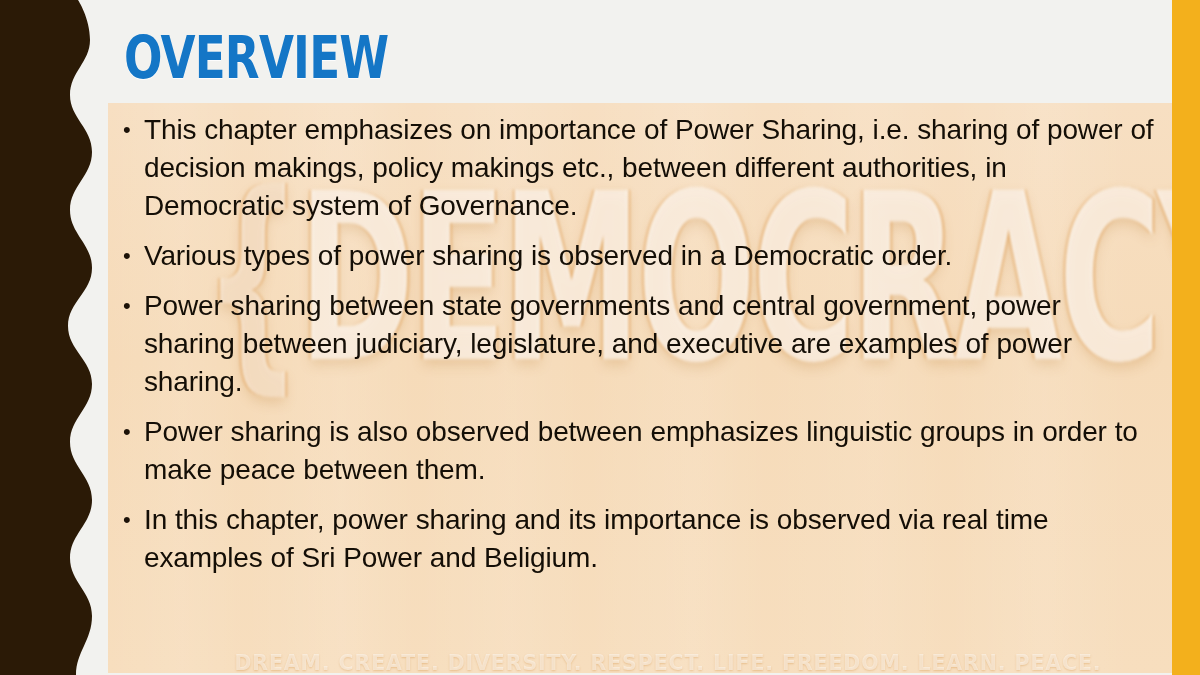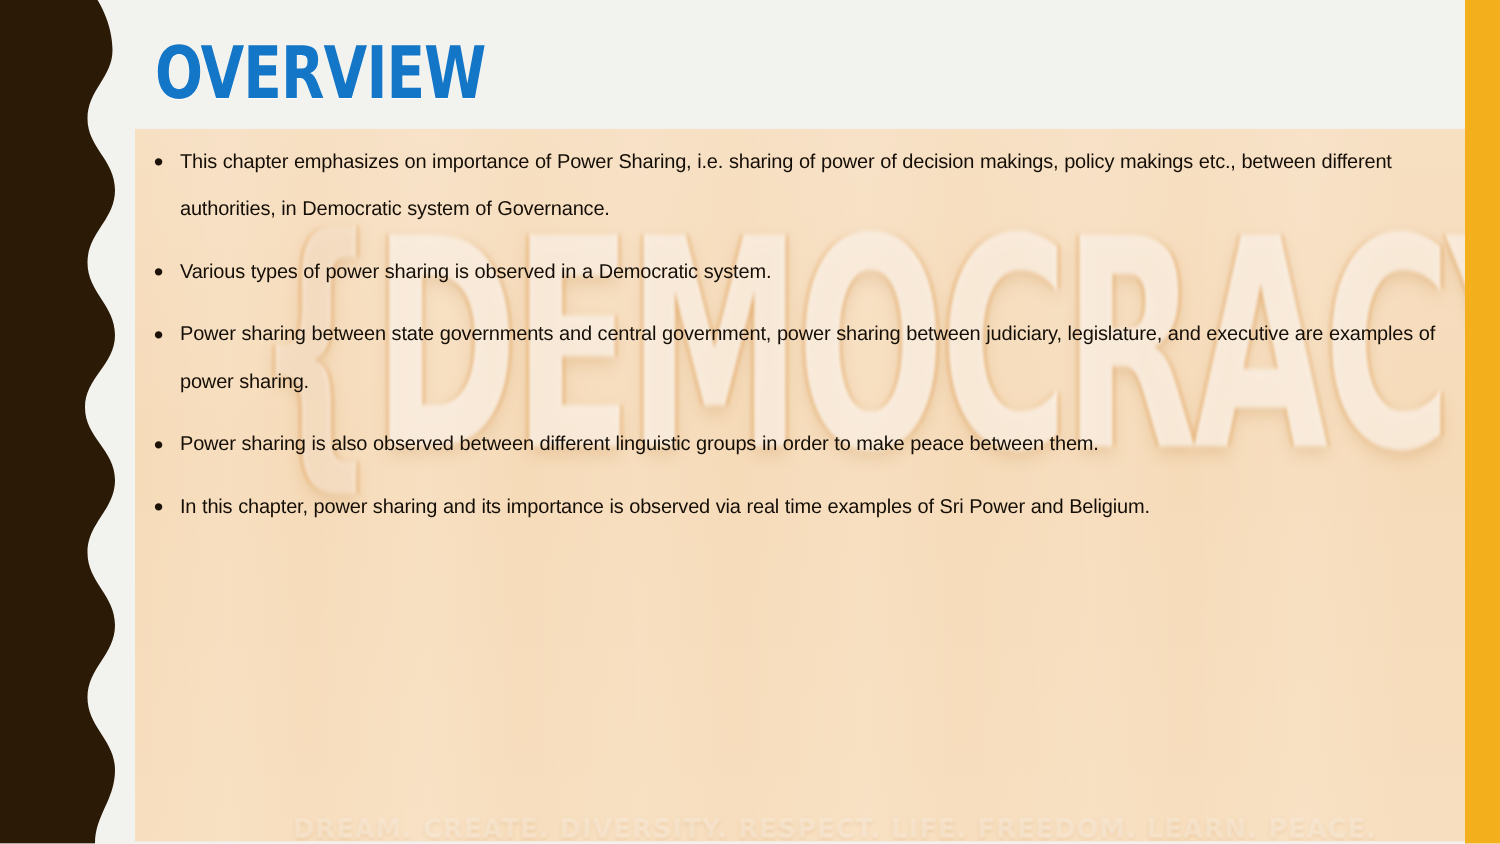--- a/index.html
+++ b/index.html
@@ -131,21 +131,21 @@
     flex:0 0 auto;
     width:24px;
     text-align:left;
     padding-left:3px;
     font-size:22px;
     line-height:38px;
     color:#1C1208;
   }
   .bullet-text {
     flex:1 1 auto;
-    font-size:16px;
+    font-size:28px;
     line-height:38px;
     color:#140E06;
     letter-spacing:-0.15px;
     word-spacing:0.3px;
   }
 </style>
 </head>
 <body>
 
 <div class="slide">
@@ -159,29 +159,29 @@
 
     <div class="panel-streaks"></div>
 
     <div class="bullets">
       <div class="bullet-item">
         <span class="bullet-dot">•</span>
         <span class="bullet-text">This chapter emphasizes on importance of Power Sharing, i.e. sharing of power of decision makings, policy makings etc., between different authorities, in Democratic system of Governance.</span>
       </div>
       <div class="bullet-item">
         <span class="bullet-dot">•</span>
-        <span class="bullet-text">Various types of power sharing is observed in a Democratic system.</span>
+        <span class="bullet-text">Various types of power sharing is observed in a Democratic order.</span>
       </div>
       <div class="bullet-item">
         <span class="bullet-dot">•</span>
         <span class="bullet-text">Power sharing between state governments and central government, power sharing between judiciary, legislature, and executive are examples of power sharing.</span>
       </div>
       <div class="bullet-item">
         <span class="bullet-dot">•</span>
-        <span class="bullet-text">Power sharing is also observed between different linguistic groups in order to make peace between them.</span>
+        <span class="bullet-text">Power sharing is also observed between emphasizes linguistic groups in order to make peace between them.</span>
       </div>
       <div class="bullet-item">
         <span class="bullet-dot">•</span>
         <span class="bullet-text">In this chapter, power sharing and its importance is observed via real time examples of Sri Power and Beligium.</span>
       </div>
     </div>
   </div>
 
   <div class="title-zone"></div>
   <div class="slide-title" style="color: rgb(20, 118, 198);">OVERVIEW</div>

